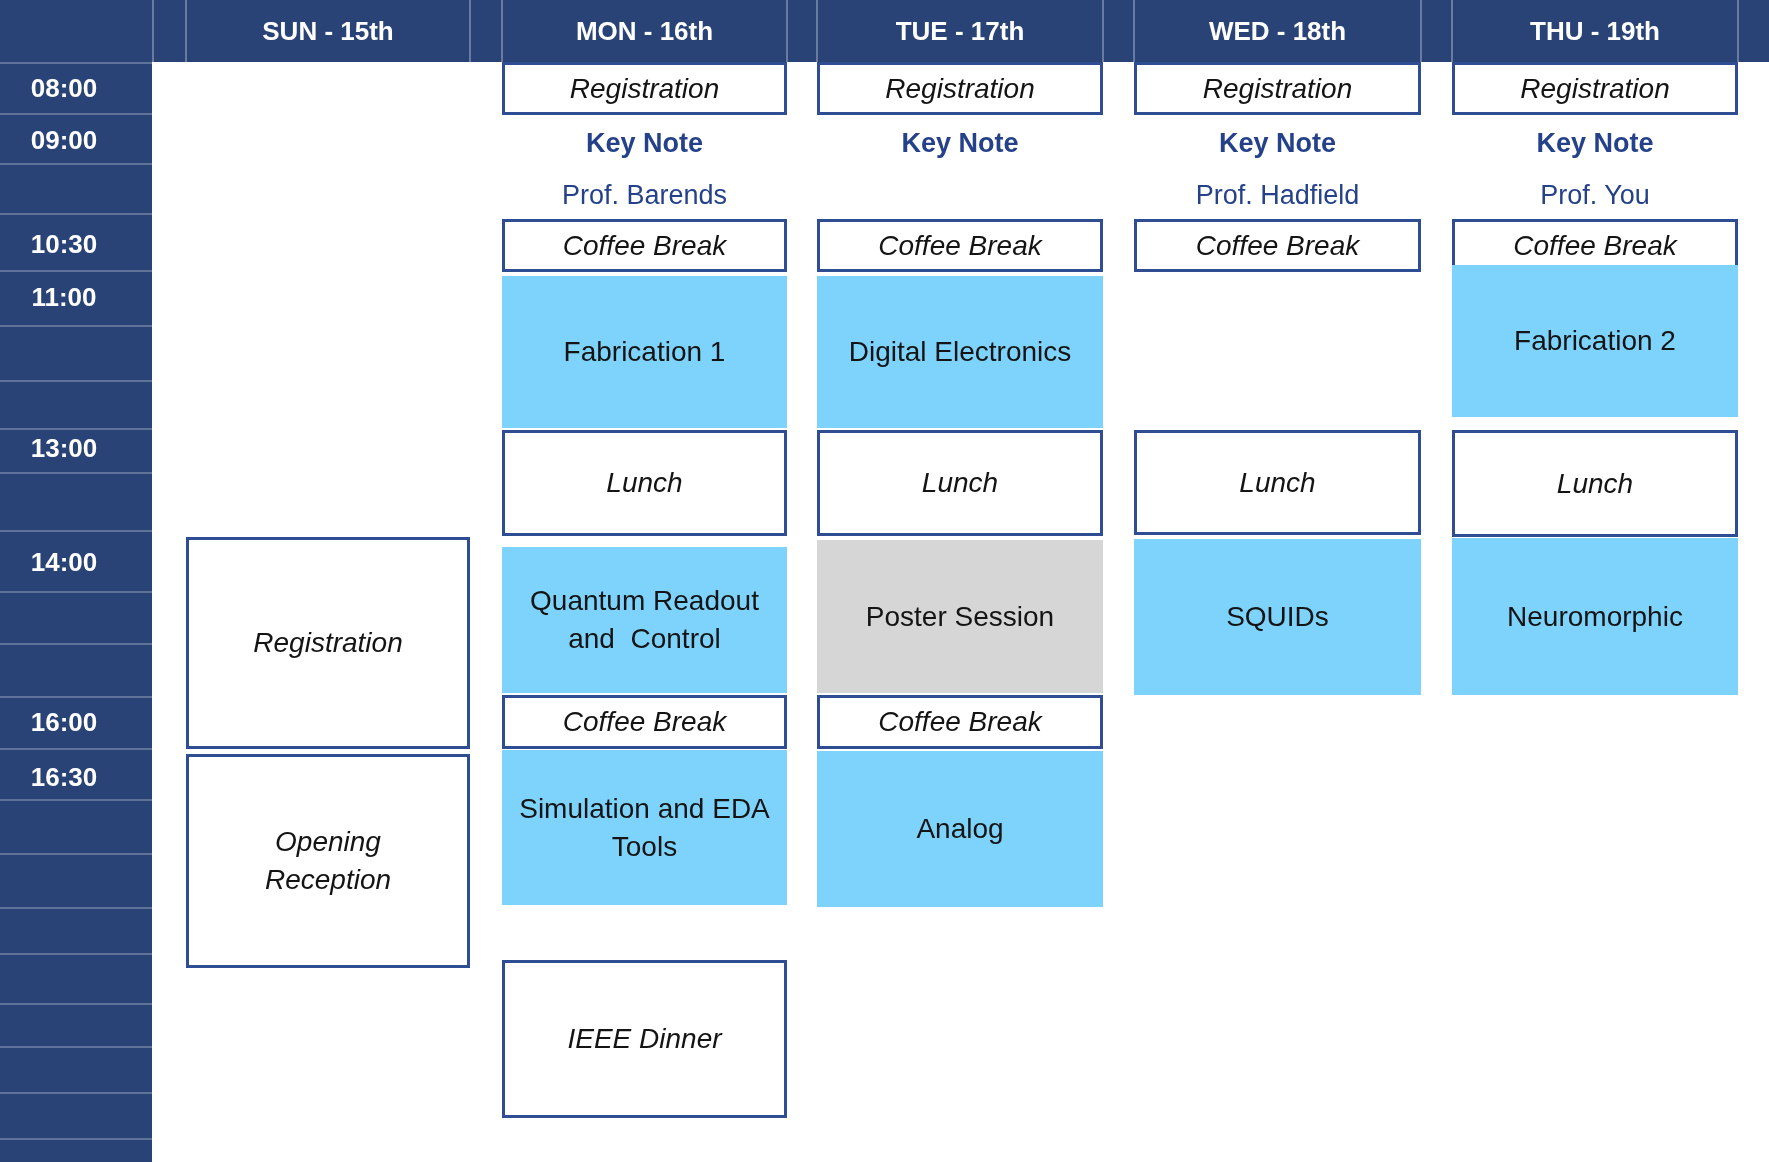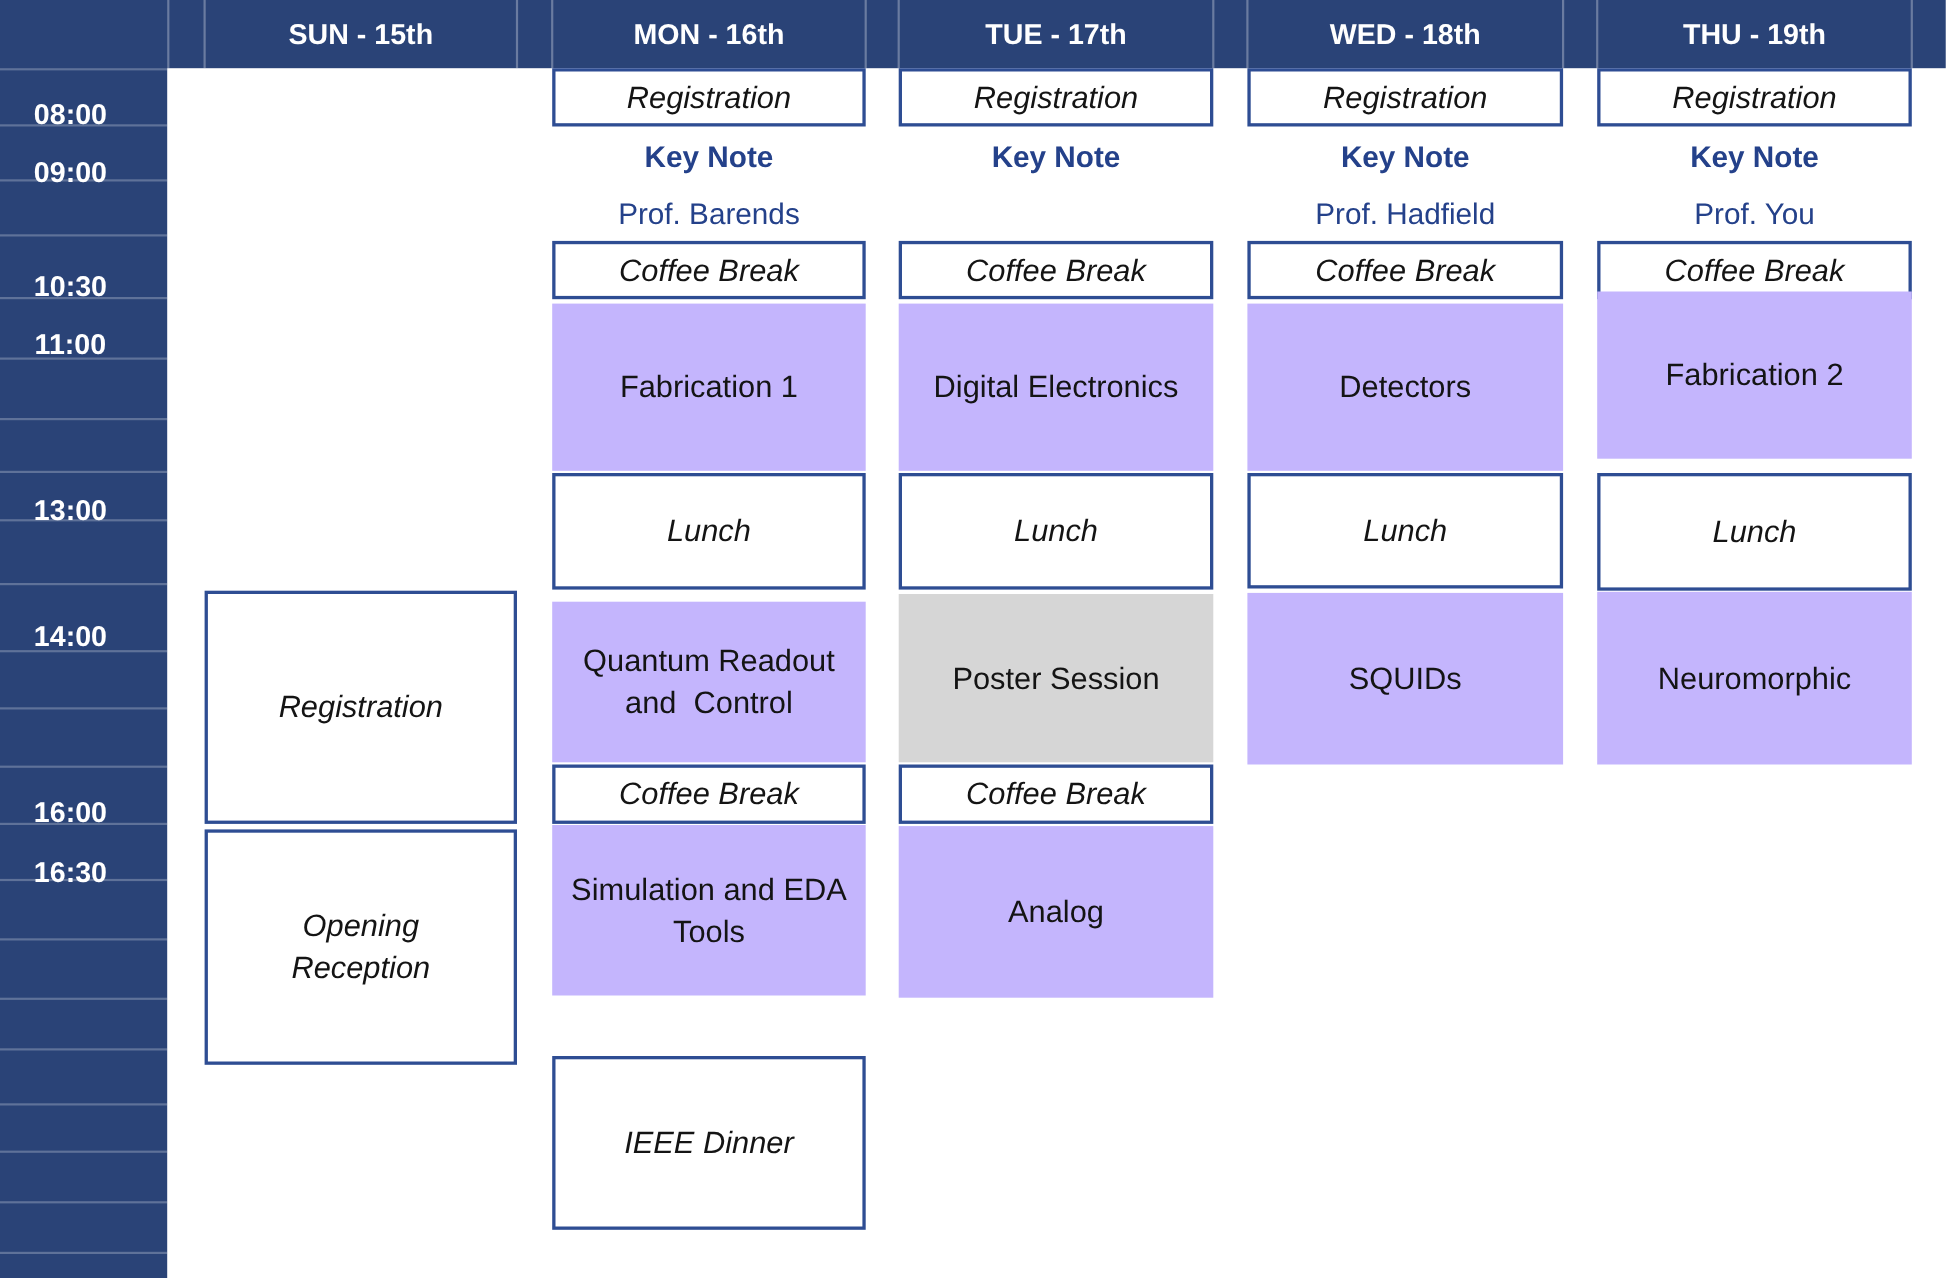--- a/index.html
+++ b/index.html
@@ -28,31 +28,31 @@
     background:rgba(255,255,255,0.25);
   }
   .day-label{
     position:absolute;top:0;height:62px;
     display:flex;align-items:center;justify-content:center;
     color:#ffffff;font-size:26px;font-weight:bold;
   }
   .time-label{
     position:absolute;left:0;width:128px;height:34px;
     display:flex;align-items:center;justify-content:center;
-    color:#ffffff;font-size:26px;font-weight:bold;margin-top:16px;
+    color:#ffffff;font-size:26px;font-weight:bold;
   }
   
   .evt{
     position:absolute;box-sizing:border-box;
     display:flex;align-items:center;justify-content:center;
     text-align:center;color:#141414;font-size:28px;line-height:1.35;
     white-space:pre-wrap;
   }
   .box{ background:#ffffff;border:3px solid #2e4d93;font-style:italic; }
-  .lav{ background:#c4b5fd; }
+  .lav{ background:#7dd3fc; }
   .gry{ background:#d6d6d6; }
   .keynote{ color:#24418a;font-weight:bold;font-size:27px;font-style:normal; }
   .speaker{ color:#24418a;font-size:27px;font-style:normal; }
 </style>
 </head>
 <body>
 
 <div class="canvas">
 
   <div class="header-band"></div>
@@ -131,21 +131,20 @@
   <div class="evt lav" style="left:817px;top:276px;width:286px;height:152px">Digital Electronics</div>
   <div class="evt box" style="left:817px;top:430px;width:286px;height:106px">Lunch</div>
   <div class="evt gry" style="left:817px;top:540px;width:286px;height:153px">Poster Session</div>
   <div class="evt box" style="left:817px;top:695px;width:286px;height:54px">Coffee Break</div>
   <div class="evt lav" style="left:817px;top:751px;width:286px;height:156px">Analog</div>
 
   <div class="evt box" style="left:1134px;top:62px;width:287px;height:53px">Registration</div>
   <div class="evt keynote" style="left:1134px;top:119px;width:287px;height:48px">Key Note</div>
   <div class="evt speaker" style="left:1134px;top:171px;width:287px;height:48px">Prof. Hadfield</div>
   <div class="evt box" style="left:1134px;top:219px;width:287px;height:53px">Coffee Break</div>
-  <div class="evt lav" style="left:1134px;top:276px;width:287px;height:152px">Detectors</div>
   <div class="evt box" style="left:1134px;top:430px;width:287px;height:105px">Lunch</div>
   <div class="evt lav" style="left:1134px;top:539px;width:287px;height:156px">SQUIDs</div>
 
   <div class="evt box" style="left:1452px;top:62px;width:286px;height:53px">Registration</div>
   <div class="evt keynote" style="left:1452px;top:119px;width:286px;height:48px">Key Note</div>
   <div class="evt speaker" style="left:1452px;top:171px;width:286px;height:48px">Prof. You</div>
   <div class="evt box" style="left:1452px;top:219px;width:286px;height:53px">Coffee Break</div>
   <div class="evt lav" style="left:1452px;top:265px;width:286px;height:152px">Fabrication 2</div>
   <div class="evt box" style="left:1452px;top:430px;width:286px;height:107px">Lunch</div>
   <div class="evt lav" style="left:1452px;top:538px;width:286px;height:157px">Neuromorphic</div>

